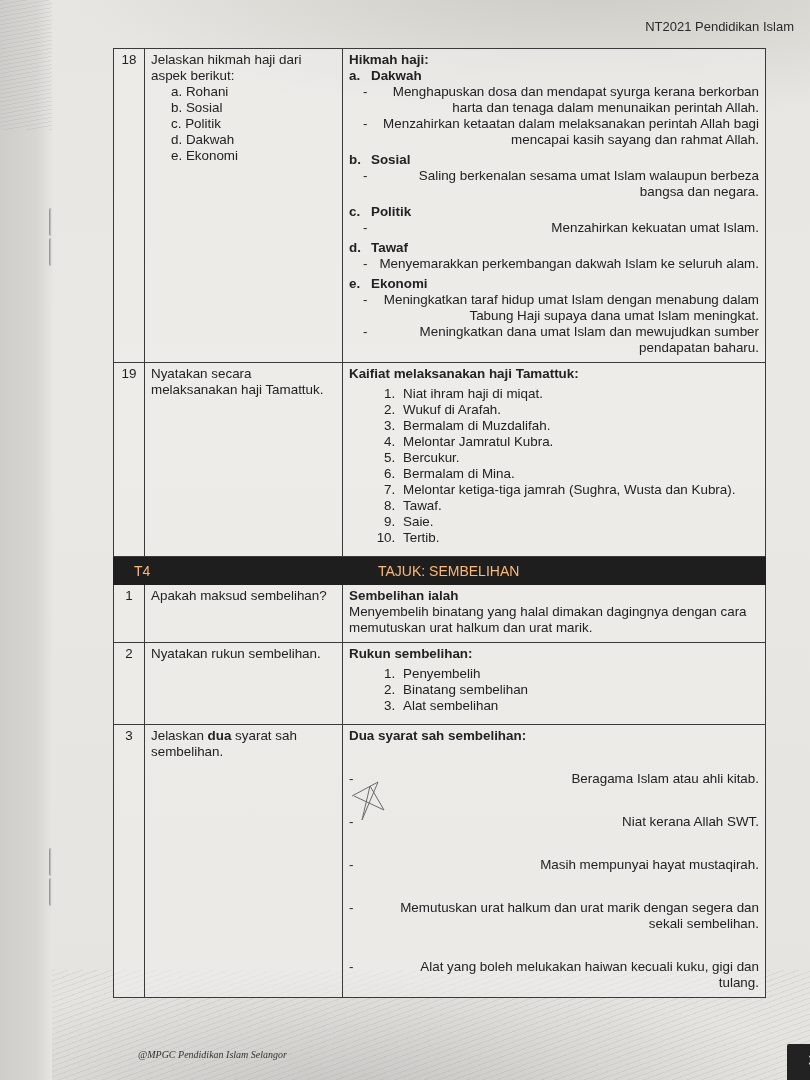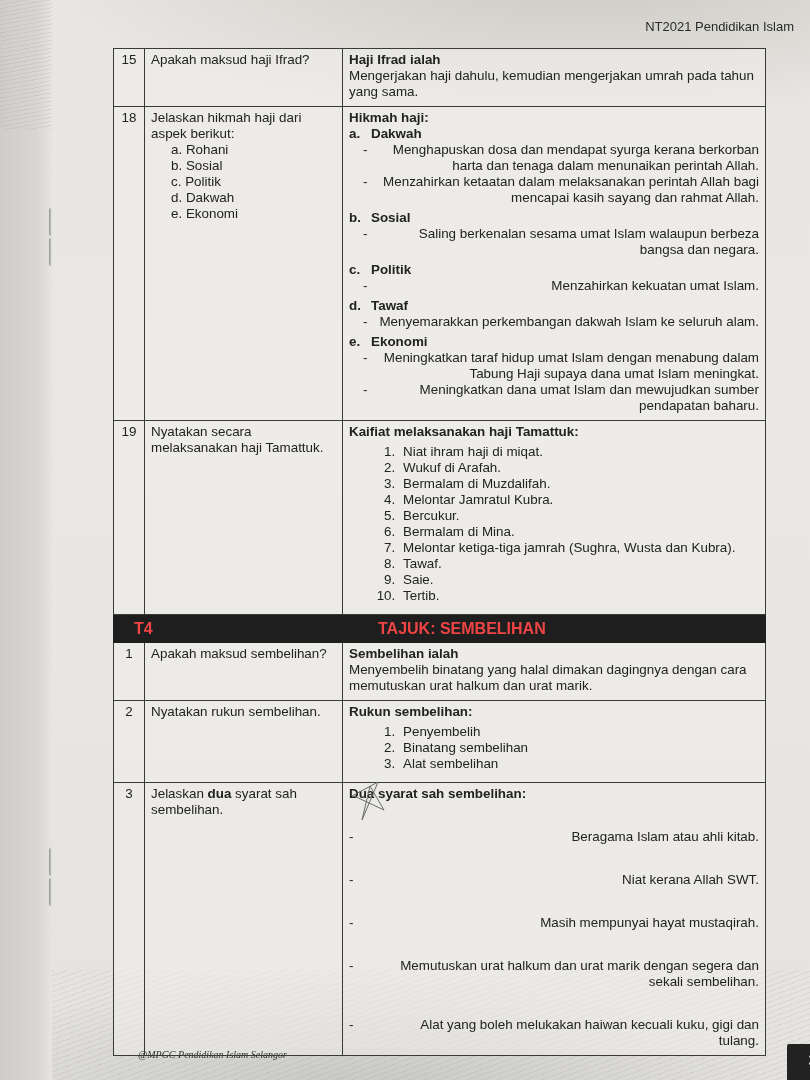--- a/index.html
+++ b/index.html
@@ -52,22 +52,22 @@
   .sub-title .letter { display: inline-block; width: 22px; }
   ul.dash { list-style: none; margin: 0; padding: 0 0 0 14px; text-align: right; }
   ul.dash li { position: relative; padding-left: 12px; }
   ul.dash li::before { content: "-"; position: absolute; left: 0; }
   ul.dash.wide li { padding-left: 30px; margin-top: 27px; }
   ul.dash.wide { padding-left: 0; }
   ol.steps { margin: 4px; padding: 0 0 0 46px; }
   ol.steps li { padding-left: 4px; }
   .q-sublist { padding-left: 20px; }
   tr.section td {
-    background: #1e1e1e; color: #ef4444; font-weight: bold; padding: 6px 6px 5px 6px;
-    border-color: #1e1e1e; font-size: 16px;
+    background: #1e1e1e; color: #fdba74; font-weight: normal; padding: 6px 6px 5px 6px;
+    border-color: #1e1e1e; font-size: 14px;
   }
   tr.section td.title { text-align: center; }
   .footer-text {
     position: absolute; left: 86px; top: 1049px;
     font-family: "Liberation Serif", serif; font-style: italic; font-size: 10px; color: #333;
   }
   .page-num {
     position: absolute; left: 735px; top: 1044px; width: 62px; height: 36px;
     background: #222; color: #eee; font-weight: bold; font-size: 17px;
     text-align: center; line-height: 34px; border-radius: 2px 2px 0 0;
@@ -86,28 +86,20 @@
 </div>
 
 <div class="page">
   <div class="page-wave"></div>
   <div class="bottom-wave"></div>
   <div class="running-head">NT2021 Pendidikan Islam</div>
 
   <table class="qa">
 
     <tbody>
-        <tr>
-      <td class="num">15</td>
-      <td class="q">Apakah maksud haji Ifrad?</td>
-      <td class="a">
-        <div class="a-title">Haji Ifrad ialah</div>
-        <div>Mengerjakan haji dahulu, kemudian mengerjakan umrah pada tahun yang sama.</div>
-      </td>
-    </tr>
 
 
 
     <tr>
       <td class="num">18</td>
       <td class="q">
         <div>Jelaskan hikmah haji dari aspek berikut:</div>
         <div class="q-sublist">
           <div>a. Rohani</div>
           <div>b. Sosial</div>

